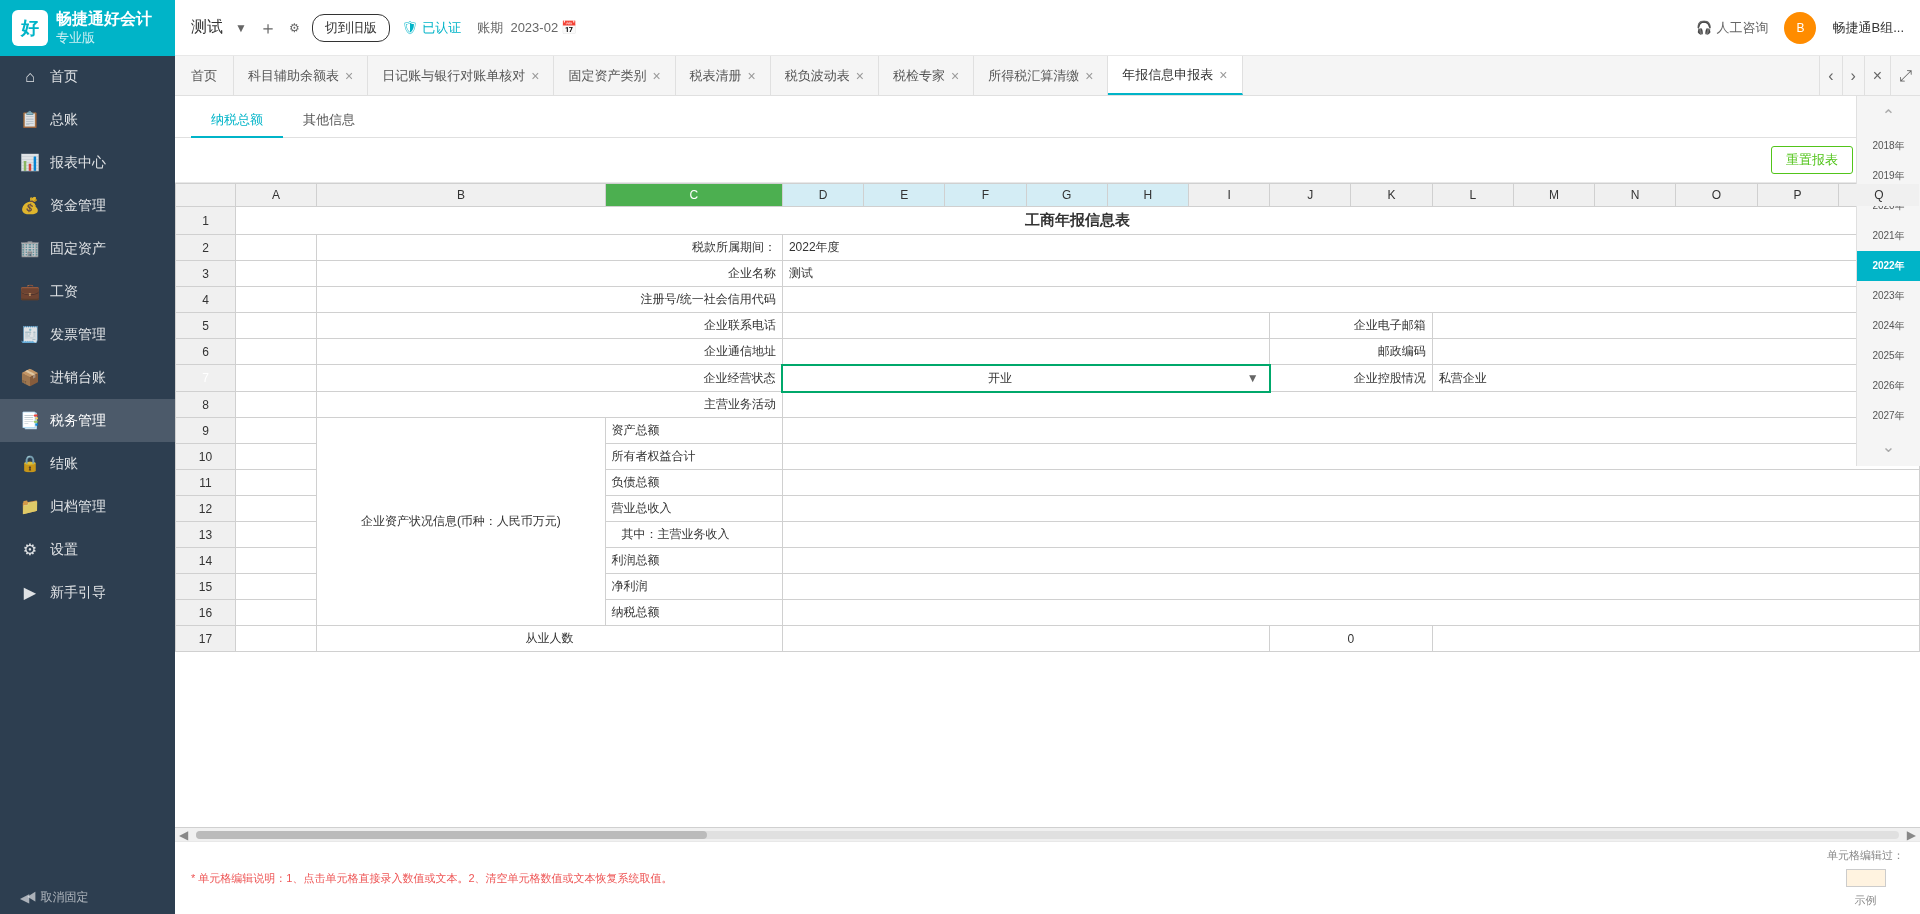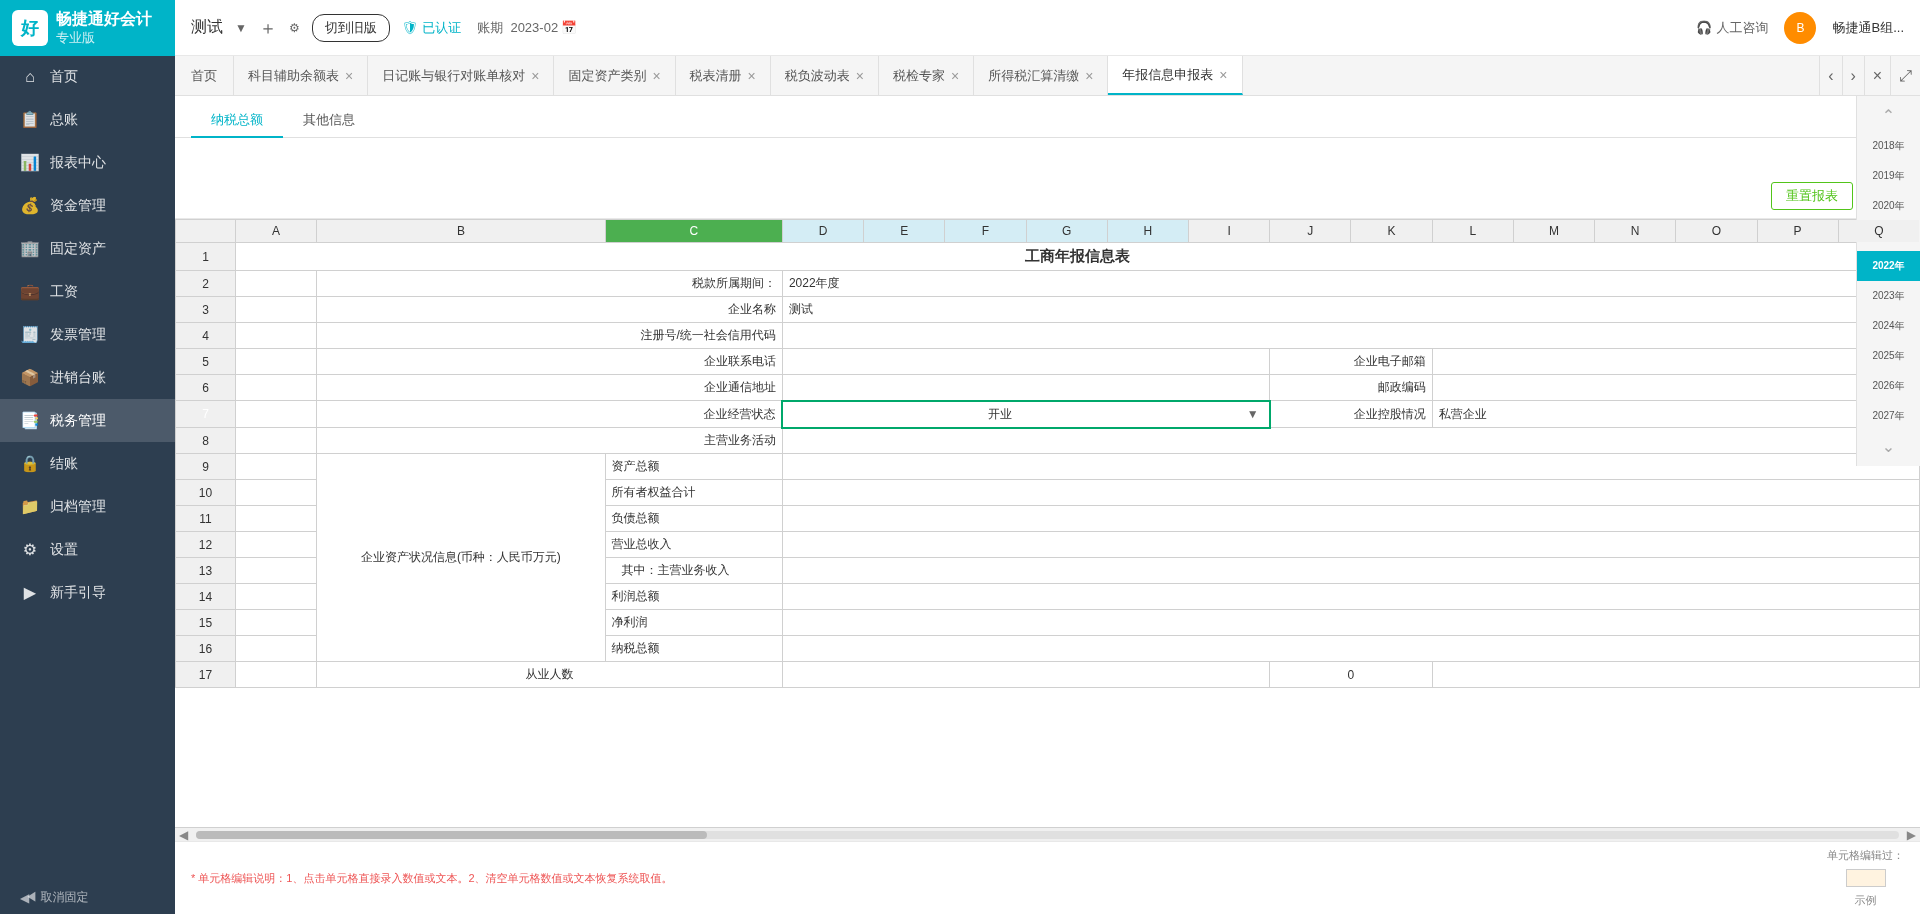--- a/index.html
+++ b/index.html
@@ -86,21 +86,21 @@
     }
     .sec-tab.active { color: #00b4c8; border-bottom: 2px solid #00b4c8; font-weight: 500; }
 
     
     .toolbar {
       padding: 8px 16px; display: flex; justify-content: flex-end; align-items: center; gap: 10px;
       background: #fff; border-bottom: 1px solid #e8e8e8;
     }
     .toolbar-btn-reset {
       border: 1px solid #52c41a; color: #52c41a; padding: 4px 14px; border-radius: 3px;
-      font-size: 13px; cursor: pointer; background: #fff; margin-top: 36px;
+      font-size: 13px; cursor: pointer; background: #fff;
     }
     .toolbar-btn-refresh {
       color: #666; font-size: 13px; cursor: pointer; display: flex; align-items: center; gap: 4px;
     }
 
     
     .spreadsheet-wrapper {
       flex: 1; overflow: hidden; display: flex; flex-direction: column; background: #fff;
     }
     .spreadsheet-scroll { flex: 1; overflow: auto; }

